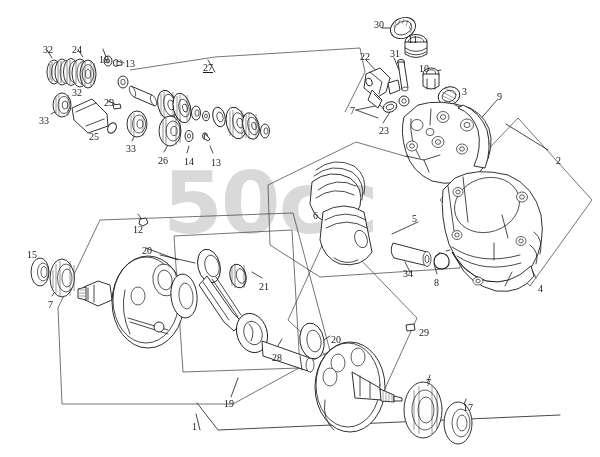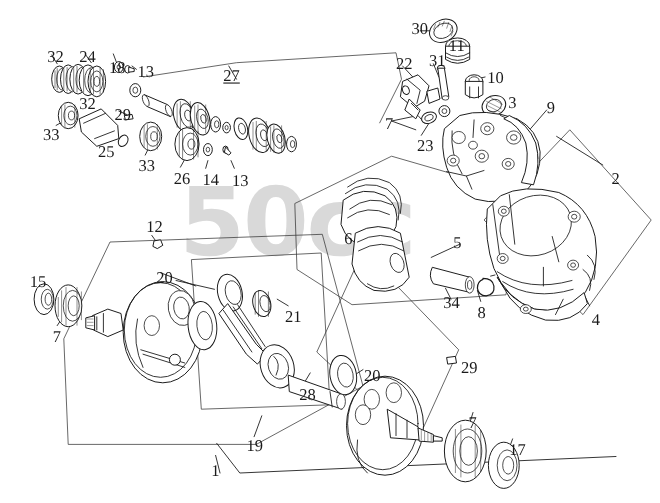--- a/index.html
+++ b/index.html
@@ -38,21 +38,21 @@
     font-weight: bold;
     font-size: 86px;
     letter-spacing: -2px;
     color: #d9d9d9;
     line-height: 1;
     user-select: none;
   }
   .callout {
     position: absolute;
     font-family: "Liberation Serif", serif;
-    font-size: 15px;
+    font-size: 10px;
     color: #1a1a1a;
     white-space: nowrap;
     user-select: none;
   }
 </style>
 </head>
 <body>
 
 <div id="page">
 
@@ -510,27 +510,27 @@
   <div class="callout" style="left:39px; top:115px;">33</div>
   <div class="callout" style="left:89px; top:131px;">25</div>
   <div class="callout" style="left:126px; top:143px;">33</div>
   <div class="callout" style="left:158px; top:155px;">26</div>
   <div class="callout" style="left:184px; top:156px;">14</div>
   <div class="callout" style="left:211px; top:157px;">13</div>
   <div class="callout" style="left:374px; top:19px;">30</div>
   <div class="callout" style="left:408px; top:34px;">11</div>
   <div class="callout" style="left:360px; top:51px;">22</div>
   <div class="callout" style="left:390px; top:48px;">31</div>
-  <div class="callout" style="left:443px; top:63px;">10</div>
+  <div class="callout" style="left:419px; top:63px;">10</div>
   <div class="callout" style="left:462px; top:86px;">3</div>
   <div class="callout" style="left:497px; top:91px;">9</div>
   <div class="callout" style="left:350px; top:105px;">7</div>
   <div class="callout" style="left:379px; top:125px;">23</div>
   <div class="callout" style="left:556px; top:155px;">2</div>
-  <div class="callout" style="left:133px; top:199px;">12</div>
+  <div class="callout" style="left:133px; top:224px;">12</div>
   <div class="callout" style="left:313px; top:210px;">6</div>
   <div class="callout" style="left:412px; top:213px;">5</div>
   <div class="callout" style="left:27px; top:249px;">15</div>
   <div class="callout" style="left:142px; top:245px;">20</div>
   <div class="callout" style="left:259px; top:281px;">21</div>
   <div class="callout" style="left:403px; top:268px;">34</div>
   <div class="callout" style="left:434px; top:277px;">8</div>
   <div class="callout" style="left:538px; top:283px;">4</div>
   <div class="callout" style="left:48px; top:299px;">7</div>
   <div class="callout" style="left:419px; top:327px;">29</div>

